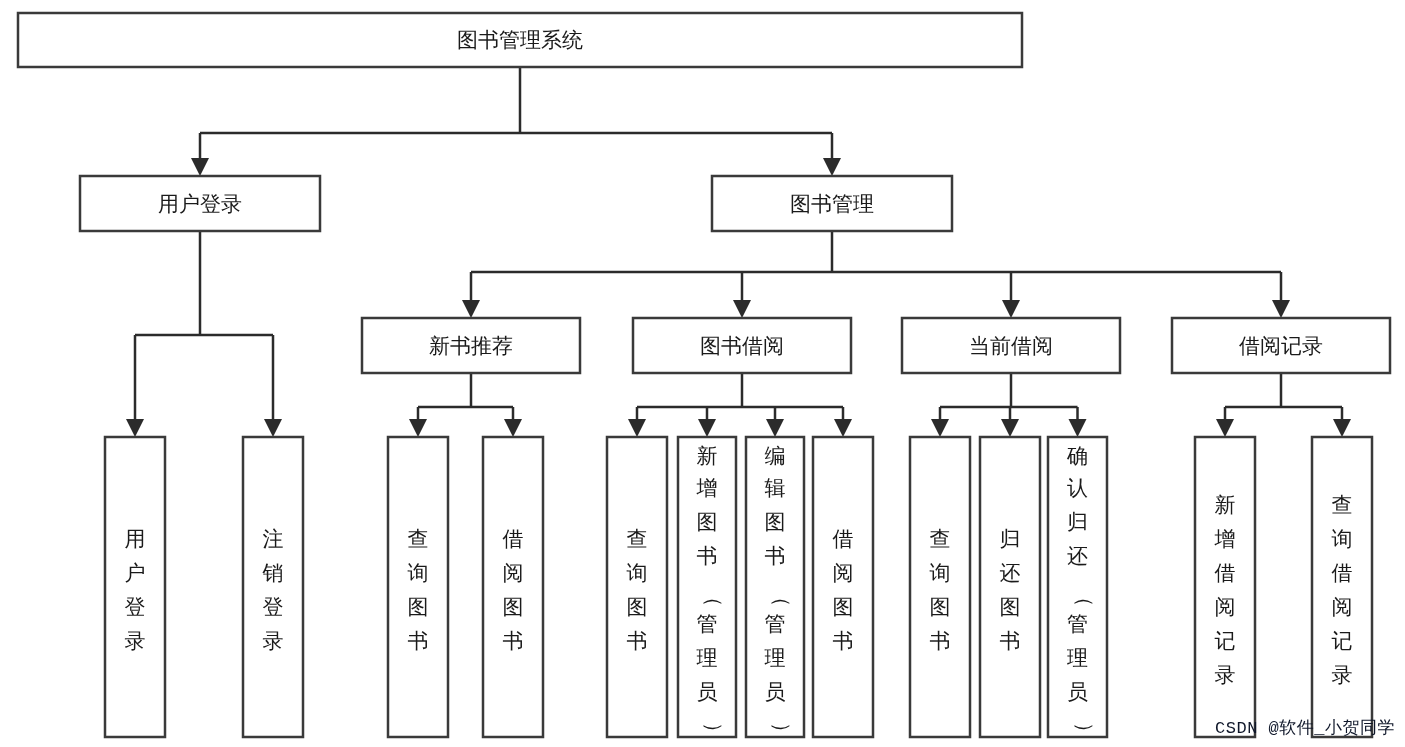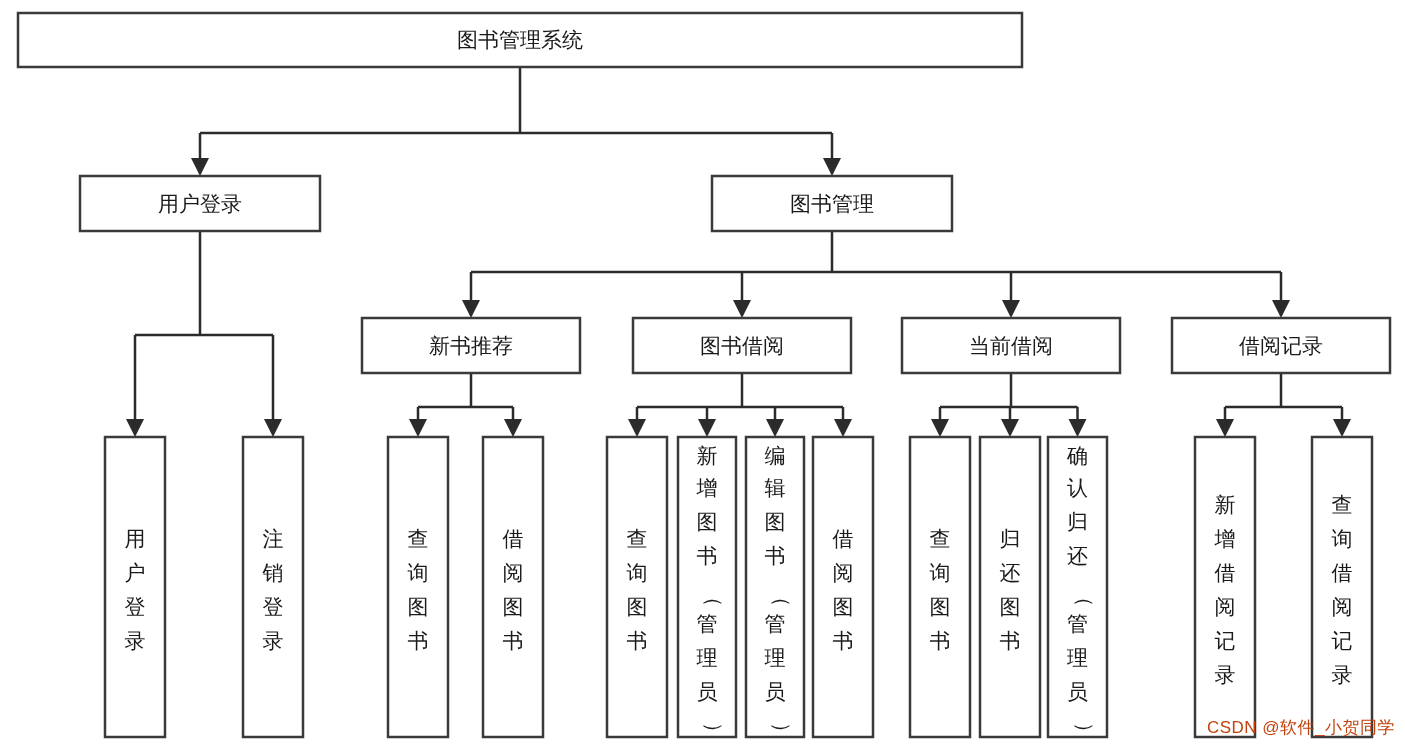--- a/index.html
+++ b/index.html
@@ -39,23 +39,23 @@
     fill: none;
   }
   .arrow-head {
     fill: #2b2b2b;
     stroke: none;
   }
   .watermark {
     position: absolute;
     right: 10px;
     bottom: 8px;
-    font-family: Liberation Sans, sans-serif;
+    font-family: Liberation Mono, monospace;
     font-size: 17px;
-    color: #c2410c;
+    color: #0f172a;
     letter-spacing: 0.5px;
     user-select: none;
   }
 </style>
 </head>
 <body>
 
 <div id="chart-root">
   <svg id="flow-svg" width="1405" height="747" viewBox="0 0 1405 747" xmlns="http://www.w3.org/2000/svg">
       <line x1="520" y1="67" x2="520" y2="133" class="connector"></line>

